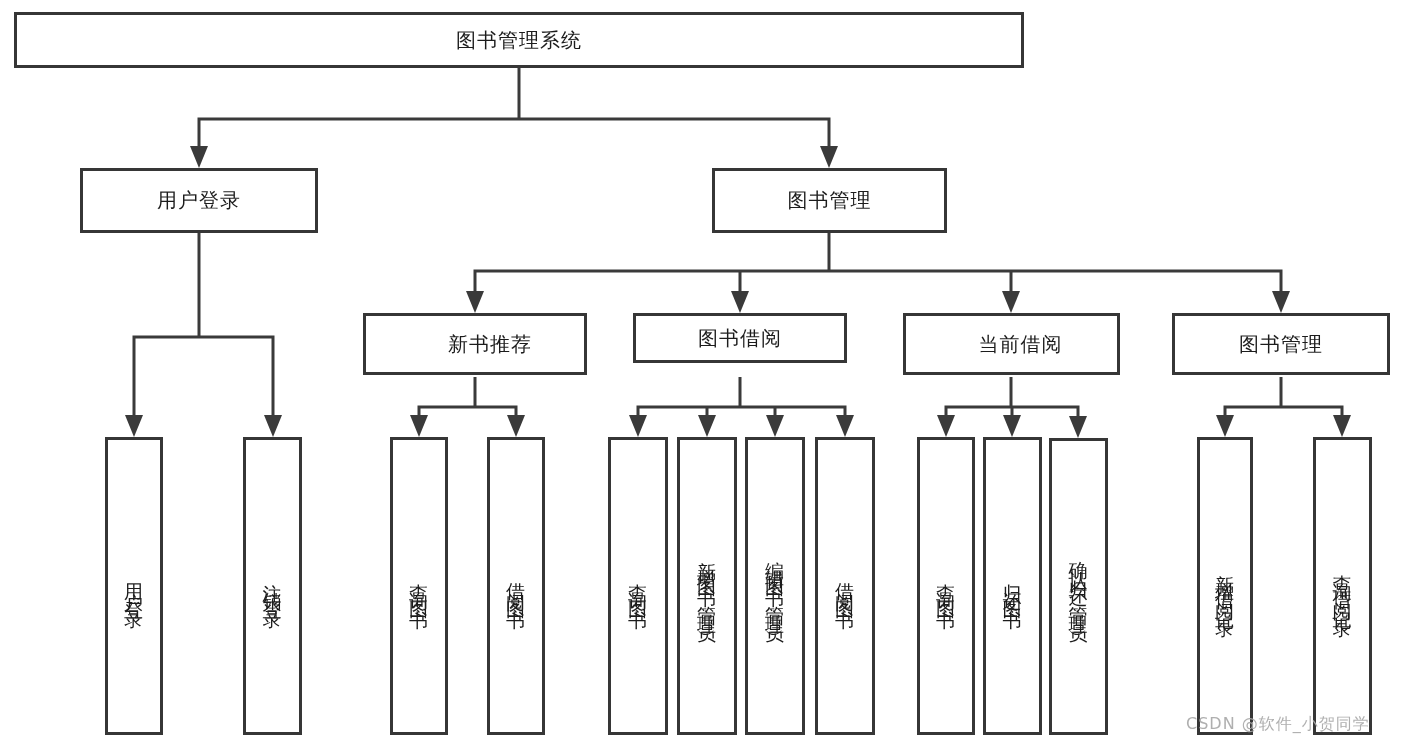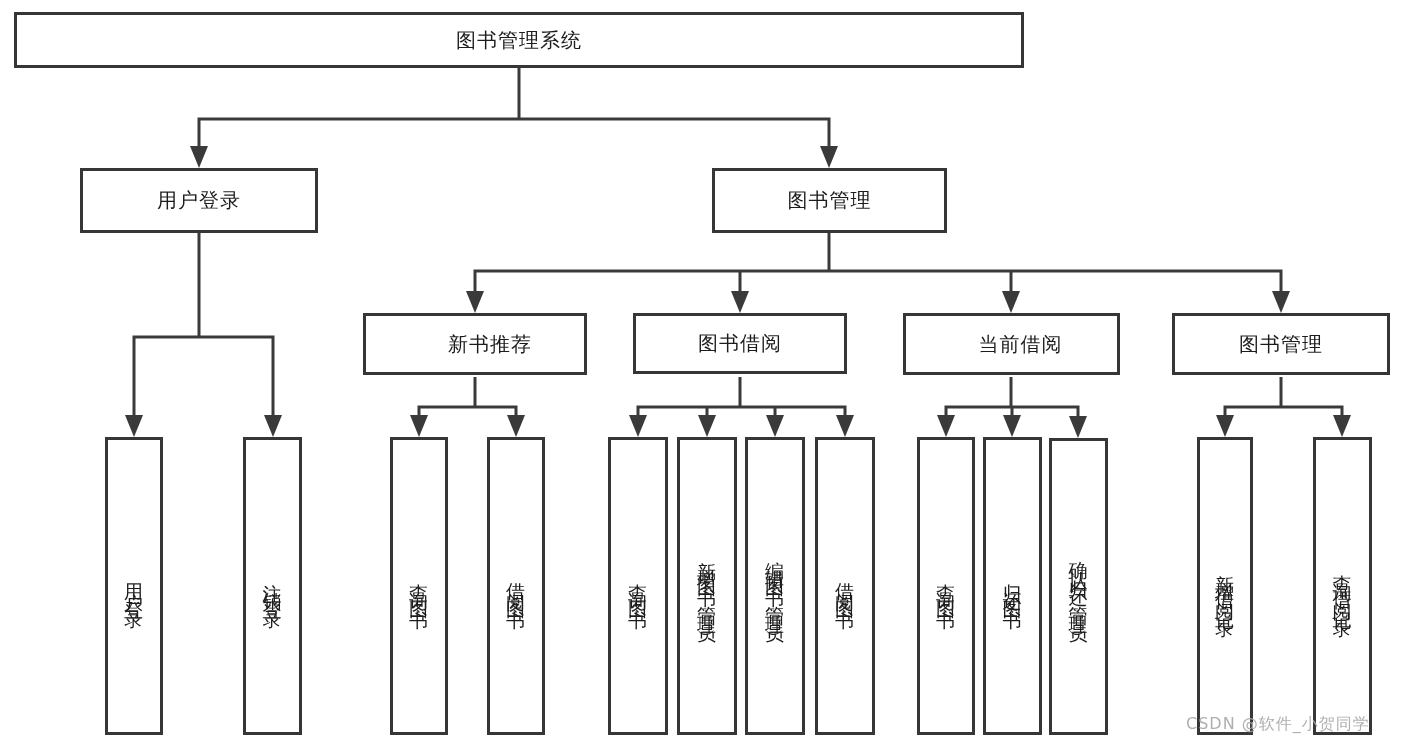--- a/index.html
+++ b/index.html
@@ -20,21 +20,21 @@
   }
   #watermark{
     position:absolute;left:1186px;top:714px;z-index:6;
     color:rgba(168,168,168,0.92);font-size:16px;letter-spacing:1px;white-space:nowrap;
   }
   
   .n-root{left:14px;top:12px;width:1010px;height:56px;}
   .n-user-login{left:80px;top:168px;width:238px;height:65px;}
   .n-book-mgmt{left:712px;top:168px;width:235px;height:65px;}
   .n-new-book-rec{left:363px;top:313px;width:224px;height:62px;padding-left:30px;}
-  .n-book-borrow{left:633px;top:313px;width:214px;height:61px;}
+  .n-book-borrow{left:633px;top:313px;width:214px;height:50px;}
   .n-current-borrow{left:903px;top:313px;width:217px;height:62px;padding-left:18px;}
   .n-borrow-records{left:1172px;top:313px;width:218px;height:62px;}
   .n-leaf{top:437px;height:298px;}
   .n-leaf-user-login{left:105px;width:58px;}
   .n-leaf-logout{left:243px;width:59px;}
   .n-leaf-nbr-search{left:390px;width:58px;}
   .n-leaf-nbr-borrow{left:487px;width:58px;}
   .n-leaf-bb-search{left:608px;width:60px;}
   .n-leaf-bb-add{left:677px;width:60px;}
   .n-leaf-bb-edit{left:745px;width:60px;}

